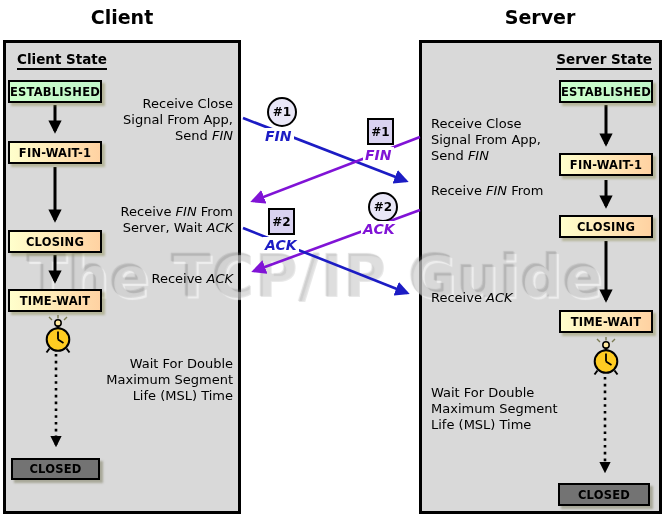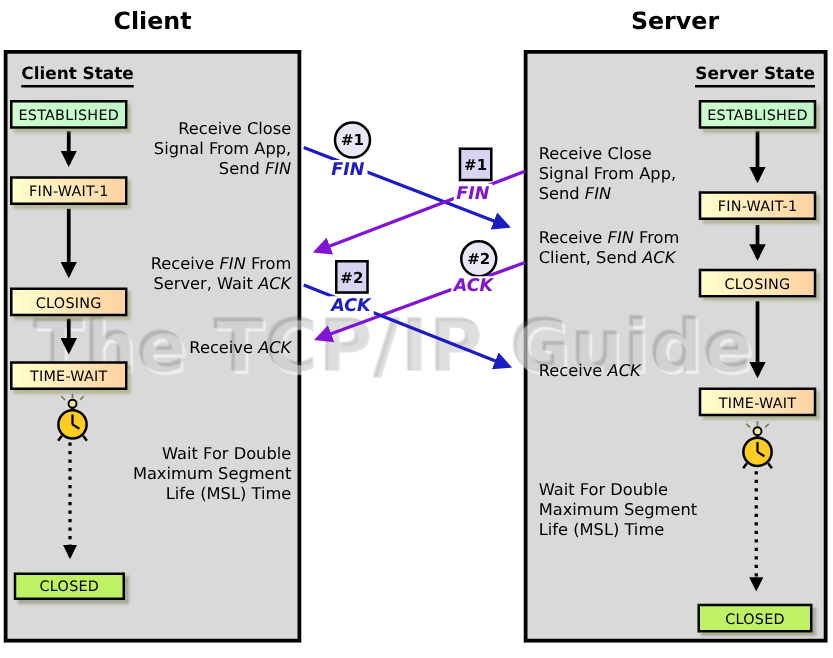--- a/index.html
+++ b/index.html
@@ -16,25 +16,25 @@
   .client-panel{left:3px;width:238px;}
   .server-panel{left:419px;width:243px;}
 
   .panel-label{position:absolute;font-size:13.5px;font-weight:bold;
                border-bottom:2px solid #000;padding-bottom:1px;z-index:4;}
   .client-state-label{left:17px;top:51px;}
   .server-state-label{right:14px;top:51px;}
 
   .state-box{position:absolute;width:94px;height:23px;box-sizing:border-box;
              border:2px solid #000;display:flex;align-items:center;justify-content:center;
-             font-size:11.5px;font-weight:normal;letter-spacing:.2px;z-index:4;
+             font-size:11.5px;font-weight:bold;letter-spacing:.2px;z-index:4;
              box-shadow:3px 3px 2px rgba(140,140,80,.45);}
   .green{background:linear-gradient(90deg,#ccffcc,#c0f6c8);}
   .yellow{background:linear-gradient(90deg,#ffffcc,#ffd2a2);}
-  .plain{background:#bef264;box-shadow:3px 3px 2px rgba(120,120,90,.5);}
+  .plain{background:#737373;box-shadow:3px 3px 2px rgba(120,120,90,.5);}
 
   .anno{position:absolute;font-size:13px;font-weight:normal;line-height:16px;z-index:4;}
   .anno.right{text-align:right;}
   .anno em{font-style:italic;}
 
   .arrows{position:absolute;left:0;top:0;z-index:3;pointer-events:none;}
 
   .msg-circle{position:absolute;width:30px;height:30px;box-sizing:border-box;border:2.5px solid #000;
               border-radius:50%;background:#e9e7f7;display:flex;align-items:center;justify-content:center;
               font-size:12px;font-weight:bold;z-index:5;}
@@ -102,21 +102,20 @@
     <div>Life (MSL) Time</div>
   </div>
 
   <div class="anno" style="left:431px;top:116px;width:160px">
     <div>Receive Close</div>
     <div>Signal From App,</div>
     <div><span>Send </span><em>FIN</em></div>
   </div>
   <div class="anno" style="left:431px;top:183px;width:160px">
     <div><span>Receive </span><em>FIN</em><span> From</span></div>
-    <div><span>Client, Send </span><em>ACK</em></div>
   </div>
   <div class="anno" style="left:431px;top:290px;width:160px">
     <div><span>Receive </span><em>ACK</em></div>
   </div>
   <div class="anno" style="left:431px;top:385px;width:160px">
     <div>Wait For Double</div>
     <div>Maximum Segment</div>
     <div>Life (MSL) Time</div>
   </div>
 

